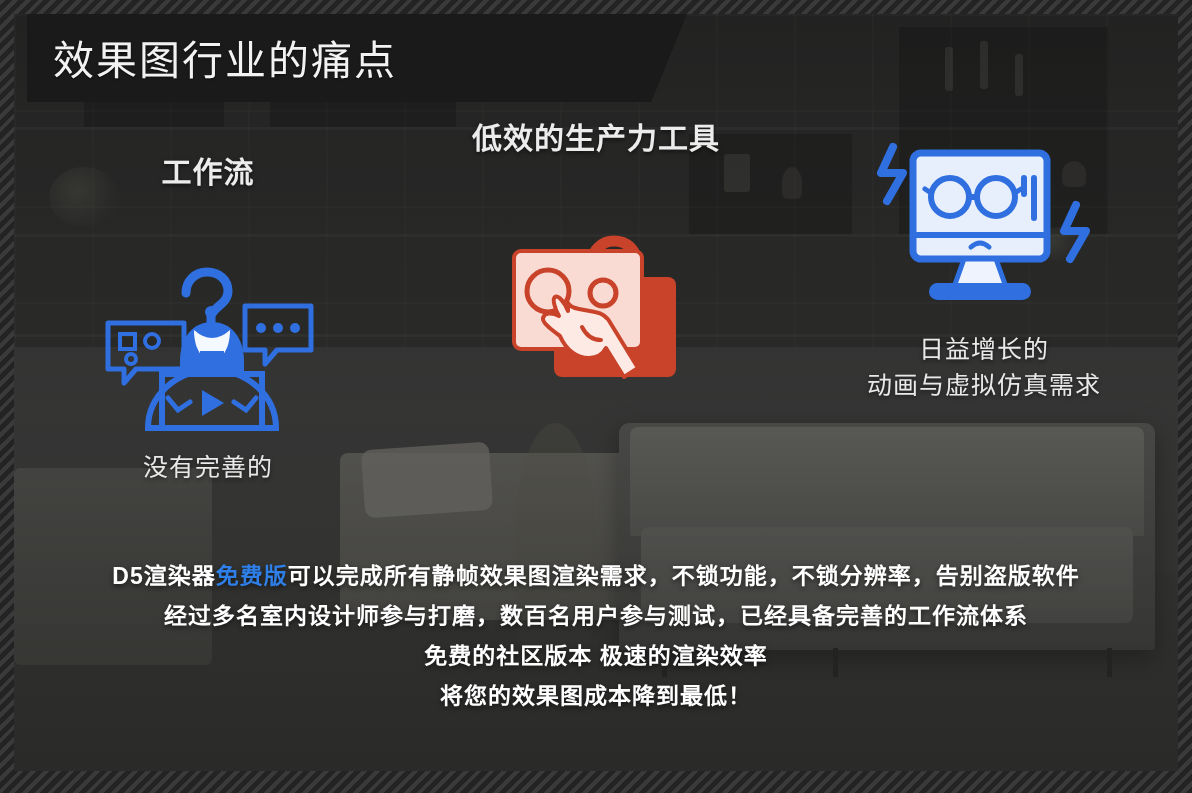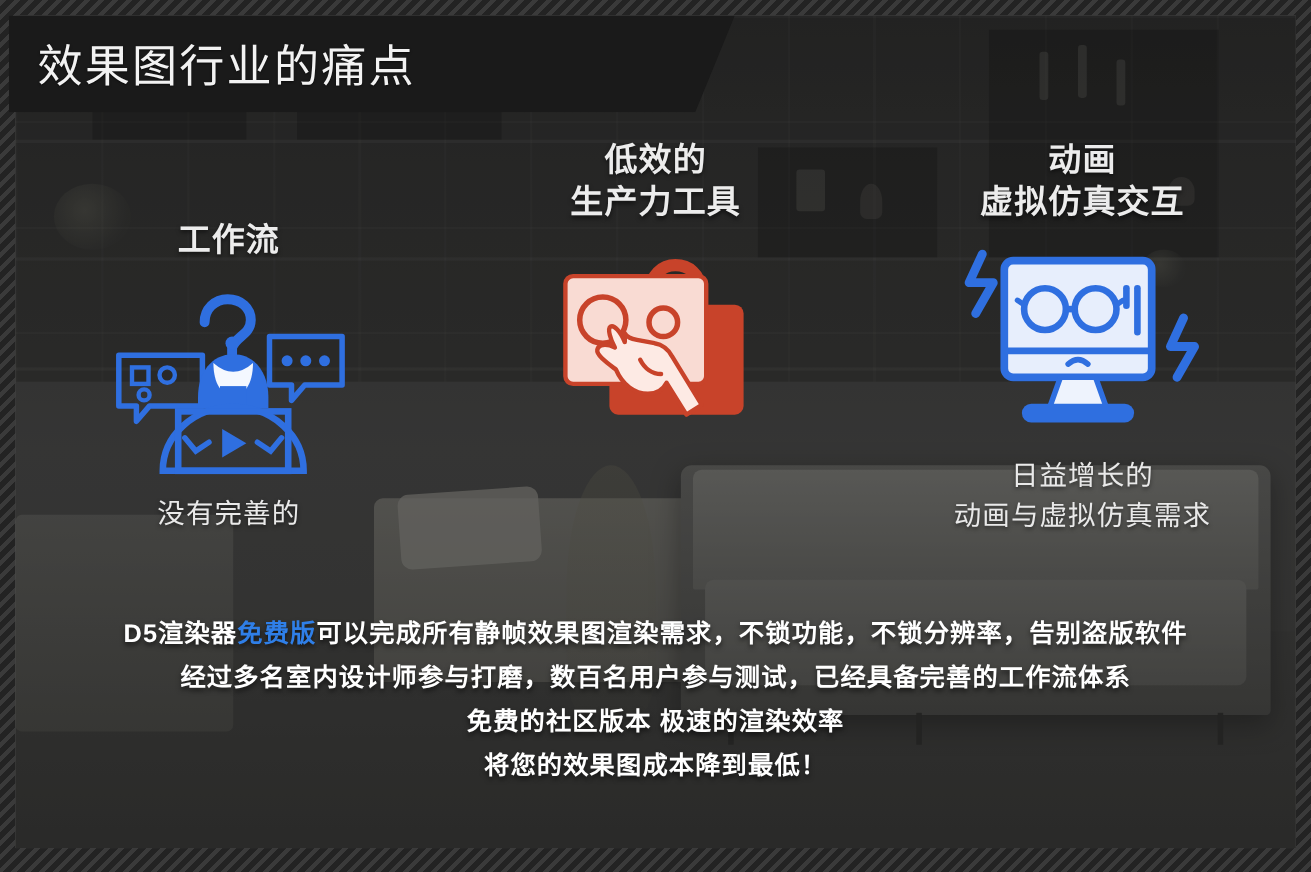--- a/index.html
+++ b/index.html
@@ -82,21 +82,21 @@
   }
   .tallplant{
     position:absolute;left:43%;bottom:16%;width:7%;height:30%;
     background:linear-gradient(180deg,rgba(120,118,100,.35),rgba(80,80,70,.12));
     border-radius:50% 50% 20% 20%;
   }
   .scrim{position:absolute;inset:0;background:rgba(20,20,20,.42);}
 
   
   .banner{
-    position:absolute;left:8px;top:14px;width:660px;height:88px;
+    position:absolute;left:27px;top:14px;width:660px;height:88px;
     background:#1a1a1a;
     clip-path:polygon(0 0, 660px 0, 624px 88px, 0 88px);
     text-align:right;
   }
   .banner .title{
     position:absolute;left:26px;top:50%;transform:translateY(-52%);
     color:#f2f2f2;font-size:41px;font-weight:400;letter-spacing:2px;
     font-family:"Liberation Sans","DejaVu Sans",sans-serif;
     text-shadow:0 1px 2px rgba(0,0,0,.6);
   }
@@ -104,21 +104,21 @@
   
   .cols{
     position:absolute;left:14px;right:14px;top:120px;height:420px;
     display:flex;align-items:flex-start;
   }
   .col{flex:1 1 0;display:flex;flex-direction:column;align-items:center;}
   .col-head{
     color:#ececec;font-weight:bold;font-size:30px;line-height:1.28;
     text-align:center;letter-spacing:1px;
     text-shadow:0 2px 4px rgba(0,0,0,.55);
-    min-height:84px;display:flex;flex-direction:column;justify-content:flex-end;
+    min-height:84px;display:flex;flex-direction:row;justify-content:flex-end;
   }
   .col.c1 .col-head{padding-top:34px;}
   .icon-wrap{height:190px;display:flex;align-items:center;justify-content:center;margin-top:6px;}
   .cap{
     margin-top:16px;text-align:center;color:#e9e9e9;font-size:25px;line-height:1.42;
     text-shadow:0 2px 4px rgba(0,0,0,.5);letter-spacing:1px;font-weight:400;
   }
 
   
   .copy{
@@ -237,24 +237,20 @@
           <circle cx="52" cy="76" r="21" stroke="#c8432a" stroke-width="5" fill="none"></circle>
           <circle cx="107" cy="78" r="13" stroke="#c8432a" stroke-width="5" fill="#f9dbd3"></circle>
 
           <path d="M72 96c-4-10-10-16-13-14s0 12 4 19c-8-4-15-3-16 2s9 12 17 18c6 14 17 22 29 22 8 0 14-4 17-10l18 29 14-9-27-44c-3-6-9-11-16-12l-16-3c-5-1-9-2-11-6z" fill="#fdeae4" stroke="#c8432a" stroke-width="4" stroke-linejoin="round"></path>
           <path d="M86 112c4 8 11 13 19 13" stroke="#c8432a" stroke-width="4" fill="none" stroke-linecap="round"></path>
         </svg>
       </div>
     </div>
 
     <div class="col c3">
-      <div class="col-head">
-        <span>动画</span>
-        <span>虚拟仿真交互</span>
-      </div>
       <div class="icon-wrap">
         <svg width="226" height="180" viewBox="0 0 226 180" fill="none">
 
           <path d="M22 16l-12 26h22l-16 28" stroke="#2f6fe0" stroke-width="8" fill="none" stroke-linejoin="round" stroke-linecap="round"></path>
 
           <path d="M205 74l-12 26h22l-16 28" stroke="#2f6fe0" stroke-width="8" fill="none" stroke-linejoin="round" stroke-linecap="round"></path>
 
           <rect x="42" y="22" width="134" height="106" rx="8" fill="#e7eefc" stroke="#2f6fe0" stroke-width="7"></rect>
           <path d="M45 104h128" stroke="#2f6fe0" stroke-width="6"></path>
           <path d="M100 116q9-8 18 0" stroke="#2f6fe0" stroke-width="5" fill="none" stroke-linecap="round"></path>

